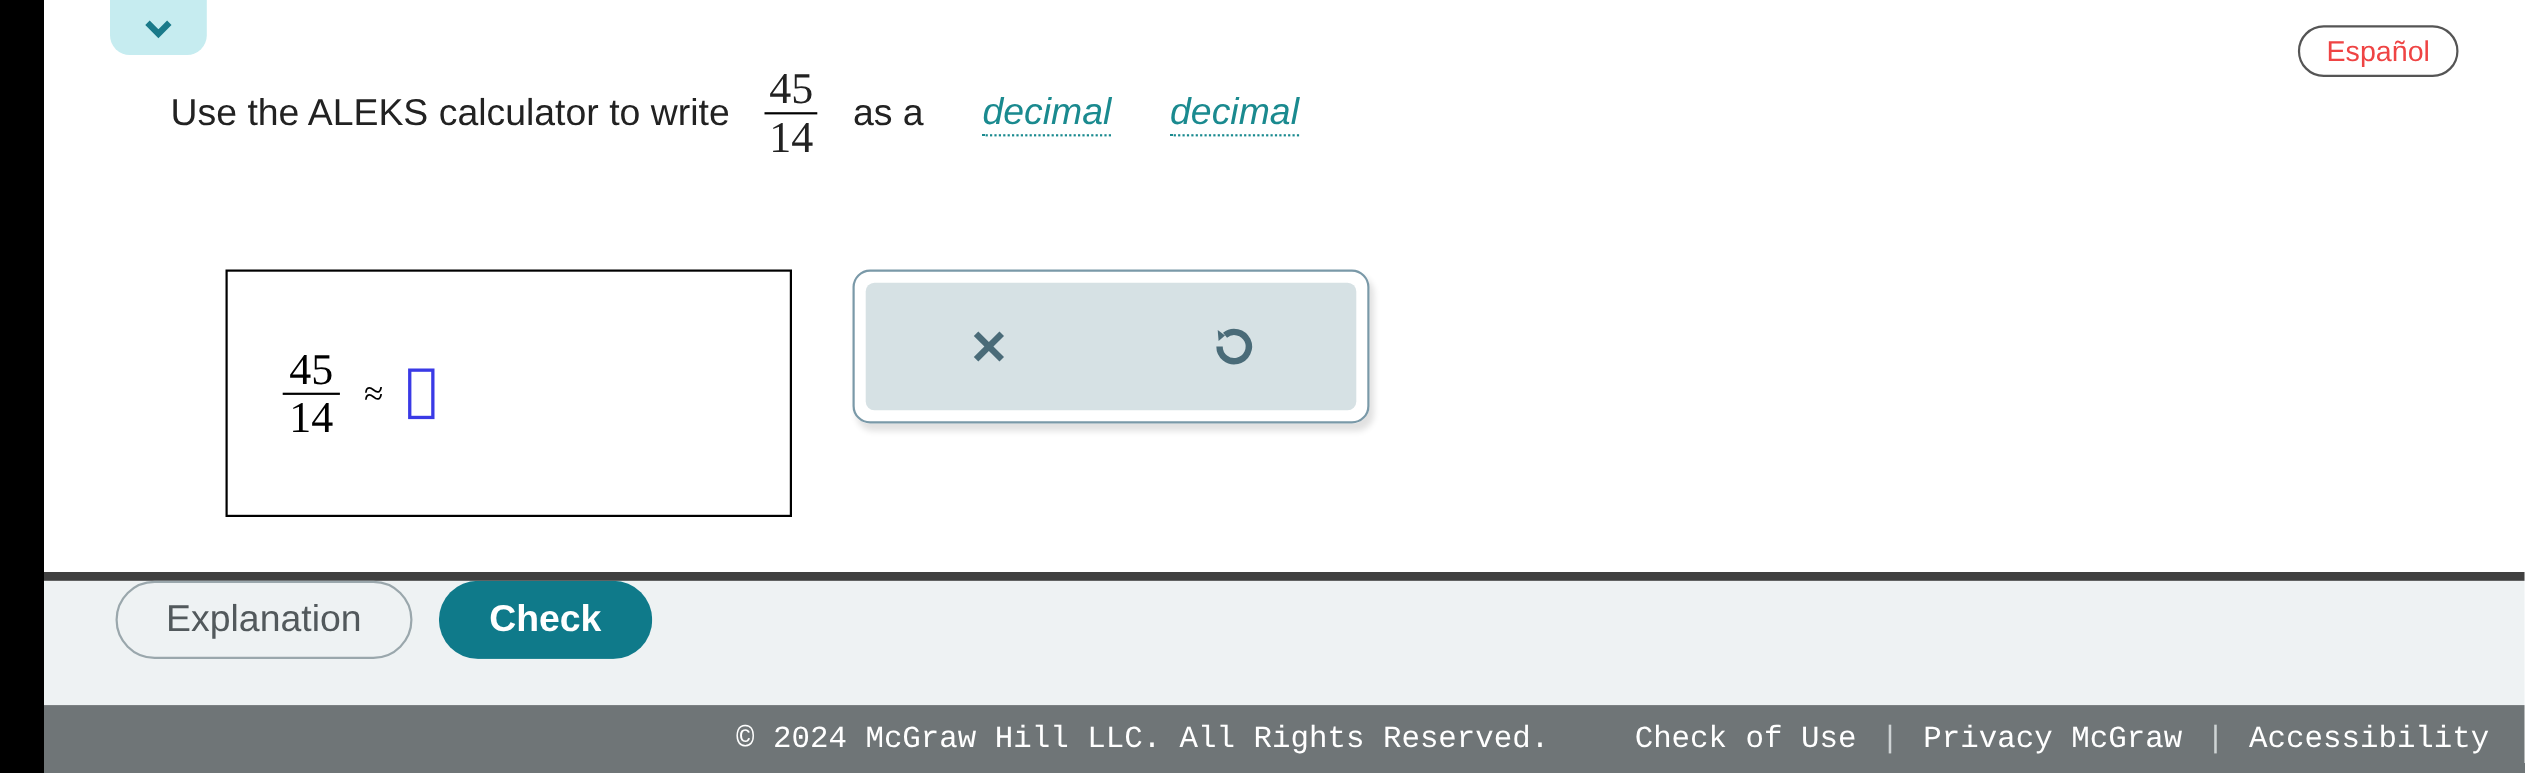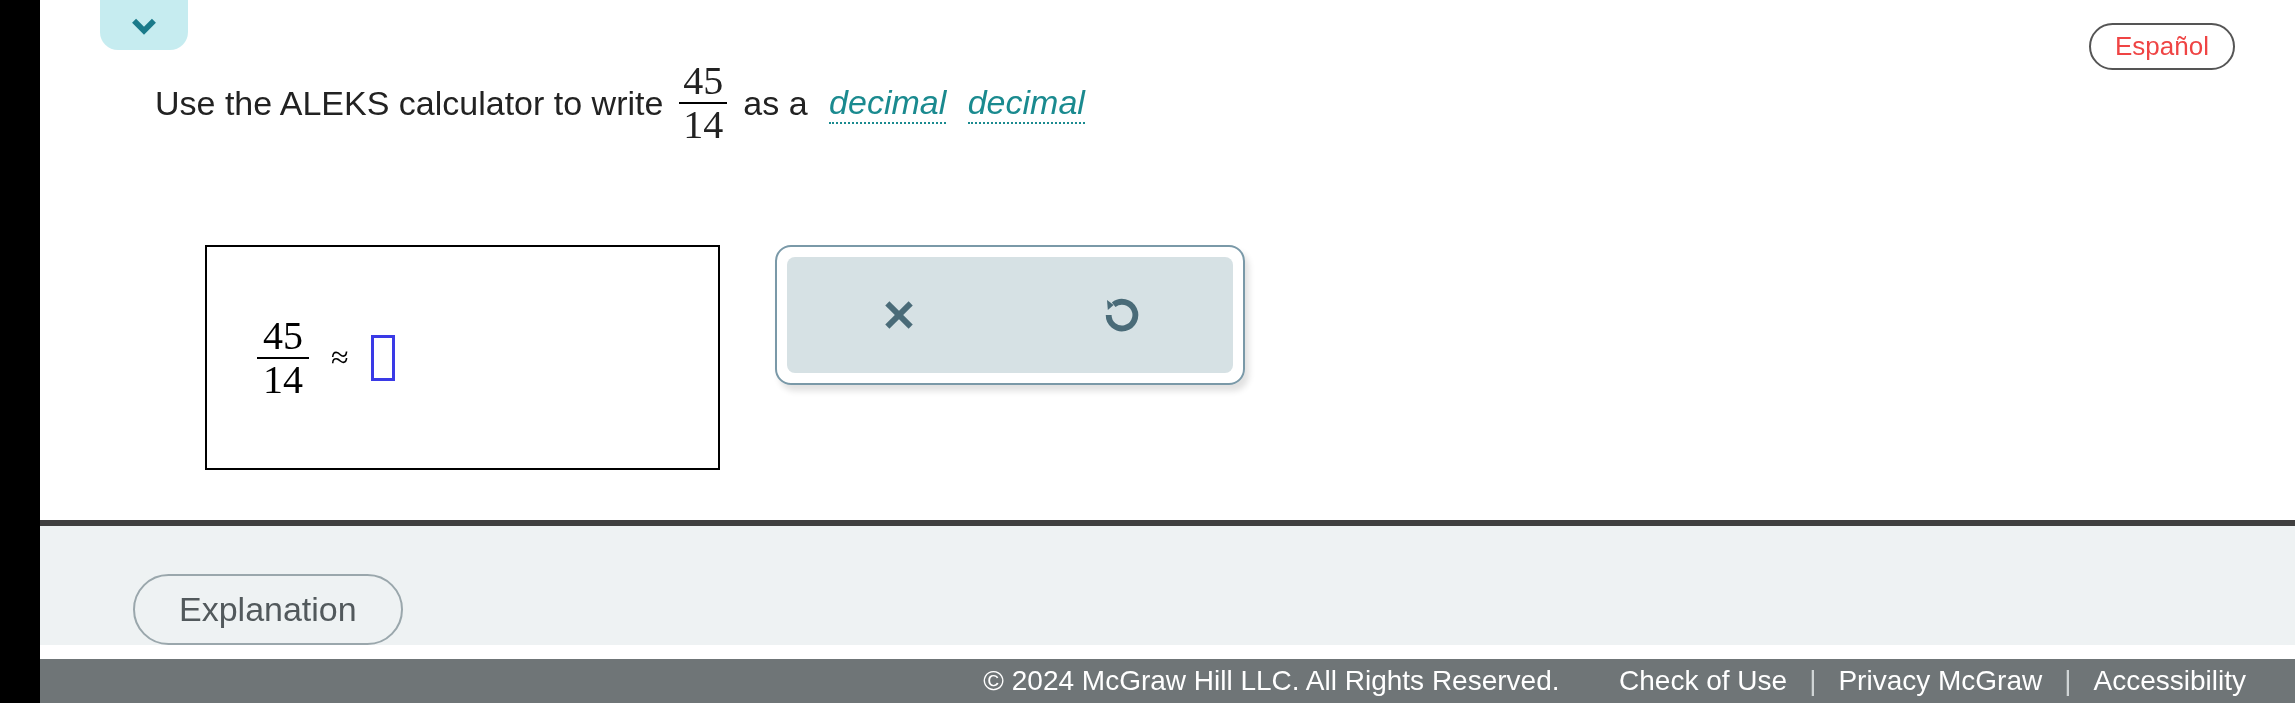--- a/index.html
+++ b/index.html
@@ -47,21 +47,21 @@
   margin-top: 23px;
 }
 .question {
   position: absolute;
   left: 155px; top: 60px;
   font-size: 34px;
   color: #222;
   display: flex;
   align-items: center;
   flex-wrap: wrap;
-  gap: 6px;
+  gap: 22px;
 }
 .question .fraction {
   display: inline-flex;
   flex-direction: column;
   align-items: center;
   font-family: "Times New Roman", serif;
   font-size: 40px;
   margin: 0 10px;
   line-height: 1.05;
 }
@@ -140,24 +140,24 @@
   width: 40px; height: 40px;
   stroke: #4a6b78;
   fill: none;
   stroke-width: 3.5;
 }
 .bottom-bar {
   position: absolute;
   left: 40px; right: 0;
   top: 520px; height: 125px;
   background: #eef2f3;
-  border-top: 6px solid #404040;
-  display: flex;
-  align-items: flex-end;
-  padding-left: 93px;
+  border-top: 8px solid #404040;
+  display: flex;
+  align-items: flex-start;
+  padding-left: 65px;
   gap: 24px;
 }
 .btn {
   font-size: 34px;
   border-radius: 38px;
   padding: 14px 44px;
   cursor: pointer;
   border: 2px solid transparent;
 }
 .btn-explanation {
@@ -166,29 +166,30 @@
   color: #52595c;
 }
 .btn-check {
   background: #0f7a8a;
   color: #fff;
   font-weight: 600;
 }
 .footer {
   position: absolute;
   left: 40px; right: 0; bottom: 0;
-  height: 44px;
+  height: 62px;
   background: #6f7577;
   color: #fff;
   font-size: 28px;
   display: flex;
   align-items: center;
   justify-content: flex-end;
-  padding-right: 49px;
+  padding-right: 32px;
   gap: 22px;
+  font-family: Liberation Mono, monospace;
 }
 .footer .sep { color: #cfd4d5; }
 .footer .flink { cursor: pointer; text-decoration: underline; text-decoration-color: transparent; }
 </style>
 </head>
 <body>
 
 <div class="left-bar"></div>
 
 <div class="dropdown-toggle">
@@ -234,20 +235,21 @@
       <svg viewBox="0 0 24 24">
         <path d="M4 12 a8 8 0 1 0 3 -6.2"></path>
         <polyline points="3 3 7 6 3.5 9" fill="#4a6b78" stroke="none"></polyline>
       </svg>
     </div>
   </div>
 </div>
 
 <div class="bottom-bar">
   <button class="btn btn-explanation">Explanation</button>
+  <button class="btn btn-check">Check</button>
 </div>
 
 <div class="footer">
   <span>© 2024 McGraw Hill LLC. All Rights Reserved.</span>
   <span>&nbsp;&nbsp;</span>
   <span class="flink">Check of Use</span>
   <span class="sep">|</span>
   <span class="flink">Privacy McGraw</span>
   <span class="sep">|</span>
   <span class="flink">Accessibility</span>

